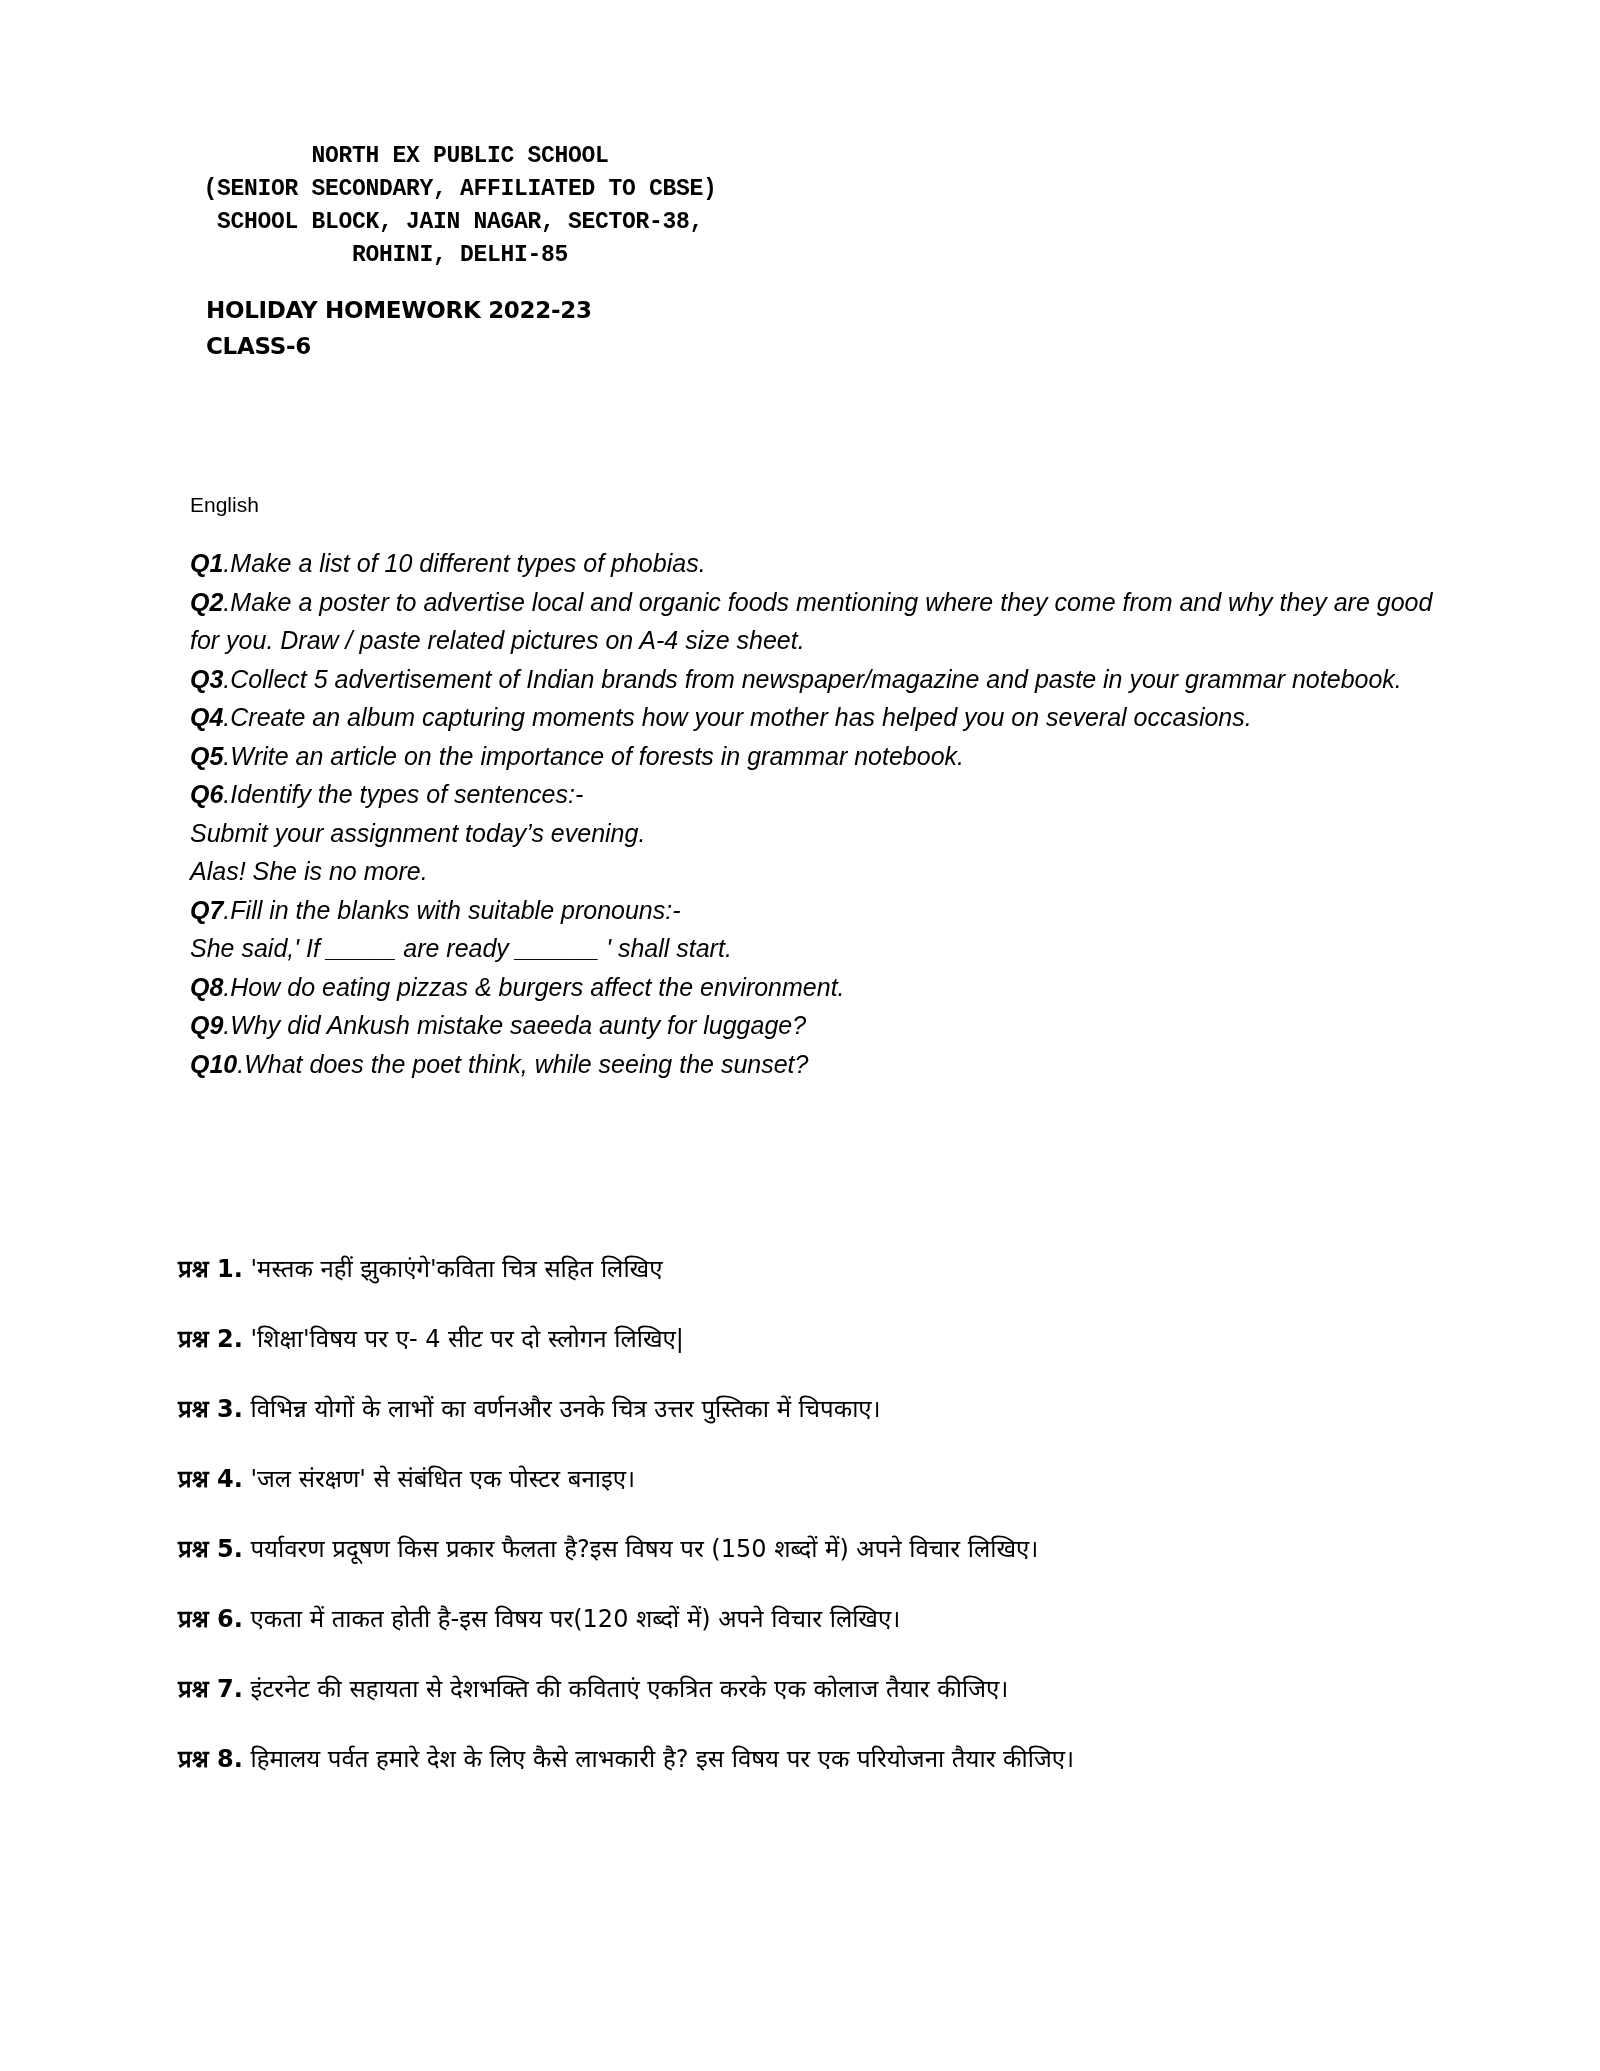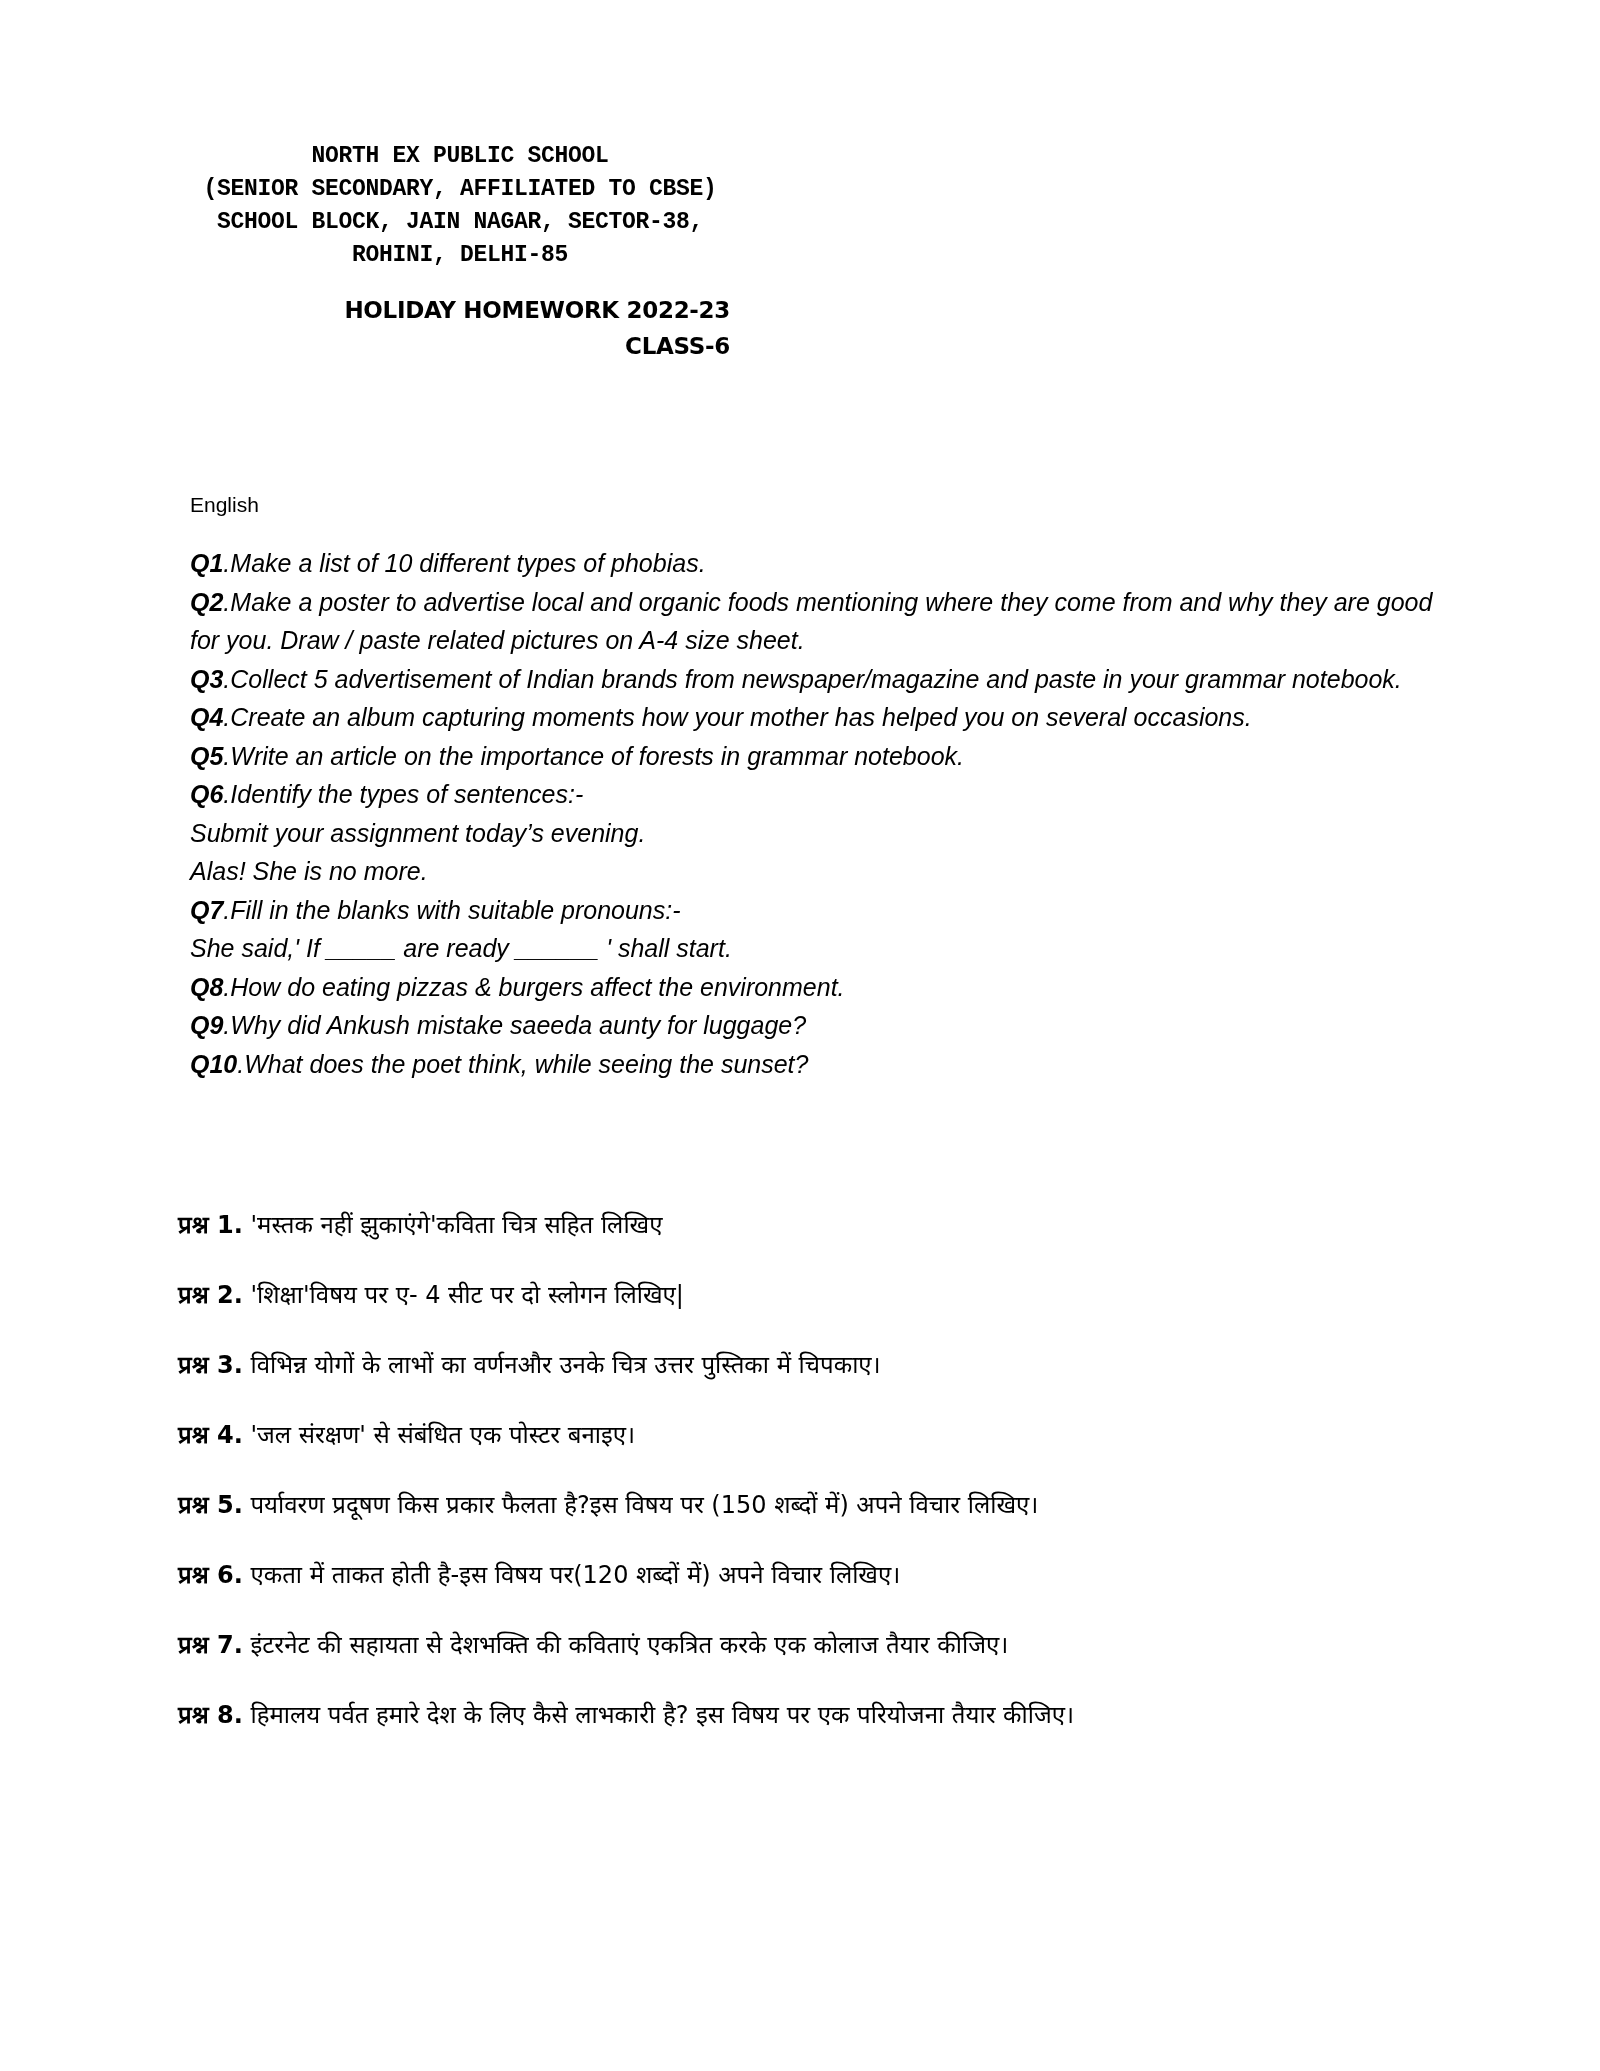--- a/index.html
+++ b/index.html
@@ -37,24 +37,24 @@
     font-family: Liberation Mono, monospace;
     font-weight: bold;
     font-size: 23px;
     line-height: 33px;
     letter-spacing: -0.3px;
     white-space: nowrap;
   }
 
   .subheader-block {
     position: absolute;
-    left: 190px;
+    left: 206px;
     top: 292px;
     width: 540px;
-    text-align: right;
+    text-align: left;
   }
   .subheader-line {
     font-family: "DejaVu Sans", sans-serif;
     font-weight: bold;
     font-size: 23px;
     line-height: 36px;
     letter-spacing: -0.3px;
     white-space: nowrap;
   }
 
@@ -93,20 +93,21 @@
     top: 1210px;
     width: 1280px;
   }
   .hindi-heading {
     font-family: "DejaVu Sans", sans-serif;
     font-size: 24px;
     line-height: 34px;
     margin-left: 12px;
   }
   .hindi-list {
+    margin-top: 44px;
   }
   .hindi-line {
     font-family: "DejaVu Sans", sans-serif;
     font-size: 24px;
     line-height: 30px;
     margin-bottom: 40px;
     white-space: nowrap;
   }
   .hindi-line b {
     font-weight: bold;

